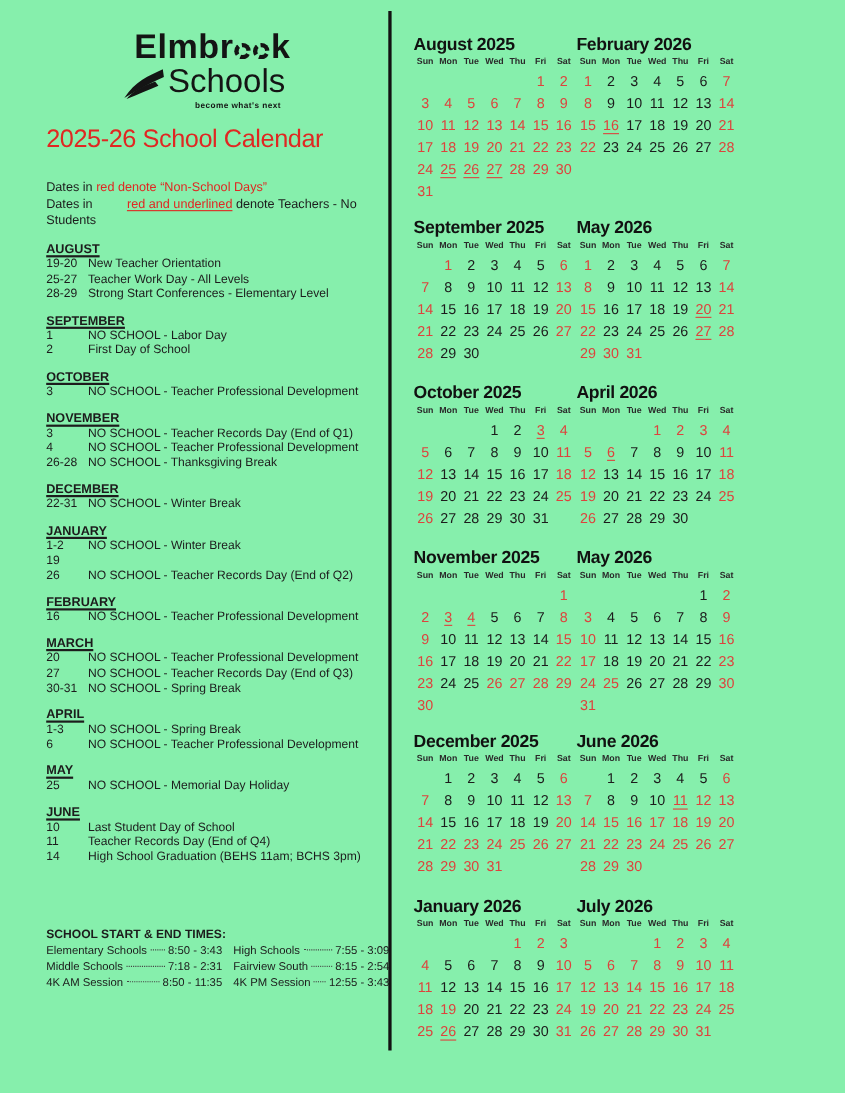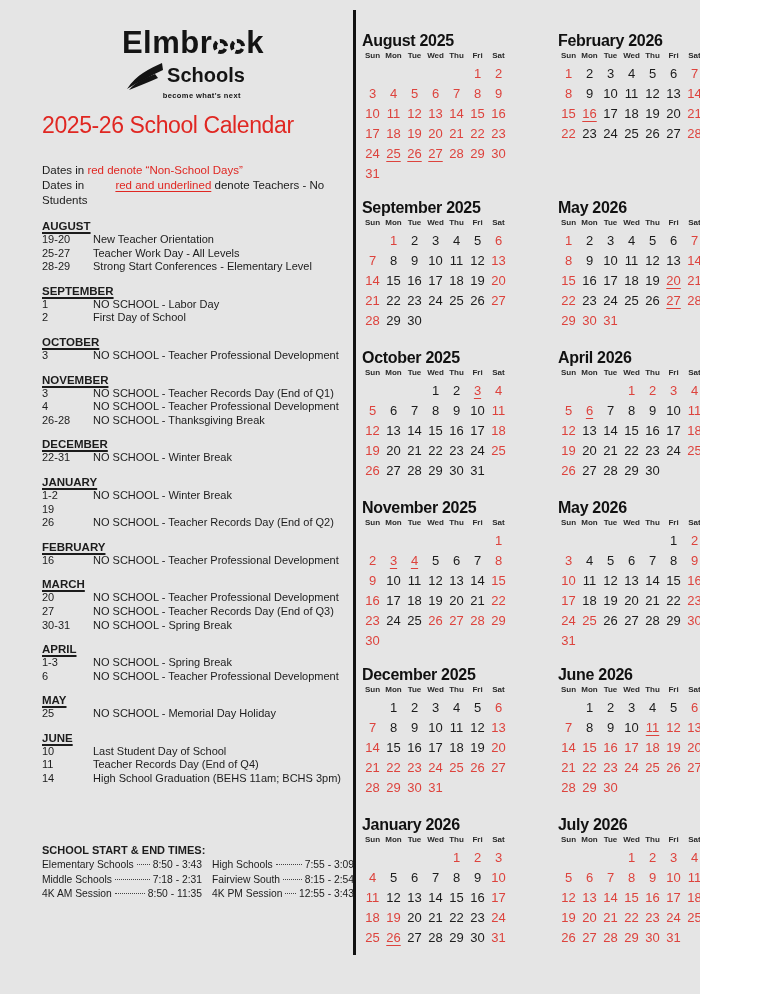--- a/index.html
+++ b/index.html
@@ -1,54 +1,54 @@
 <!DOCTYPE html>
 <html><head>
 <meta charset="utf-8">
 <style>
   * { margin:0; padding:0; box-sizing:border-box; }
   html,body { width:768px; height:994px; background:#ffffff; font-family:"Liberation Sans", sans-serif; color:#1c1c1c; }
-  .page { position:relative; width:700px; height:994px; background:#e5e5e5; overflow:hidden; }
+  .page { position:relative; width:768px; height:994px; background:#86efac; overflow:hidden; }
 
   
   .left-col { position:absolute; left:42px; top:26px; width:302px; }
   .logo { text-align:center; margin-bottom:6px; }
   .logo-line1 { font-size:31px; font-weight:600; letter-spacing:0.5px; color:#141414; line-height:34px; }
   .logo-o { display:inline-block; width:15px; height:15px; border:4px dashed #141414; border-radius:50%; margin:0 1px; vertical-align:-1px; }
   .logo-line2-wrap { position:relative; display:inline-block; }
-  .logo-line2 { font-size:20px; font-weight:700; color:#141414; line-height:30px; padding-left:26px; }
+  .logo-line2 { font-size:30px; font-weight:400; color:#141414; line-height:30px; padding-left:26px; }
   .logo-swoosh { position:absolute; left:-16px; top:2px; width:40px; height:30px; }
   .logo-tagline { font-size:7.5px; font-weight:700; color:#141414; text-align:right; letter-spacing:0.4px; margin-top:1px; padding-right:4px; }
 
   .doc-title { font-size:23px; font-weight:400; letter-spacing:-0.4px; text-align:left; margin-top:10px; margin-bottom:24px; }
   .legend { font-size:11.5px; line-height:15px; }
   .red-underline { text-decoration:underline; text-underline-offset:2px;margin-left:28px; }
 
   .events { margin-top:12px; }
   .evt-section { margin-bottom:11px; }
   .evt-month { font-size:11.5px; font-weight:700; text-decoration:underline; text-decoration-thickness:1.5px; text-underline-offset:2px; margin-bottom:1px; }
-  .evt-row { display:flex; font-size:11px; line-height:13.6px;gap:13px; }
+  .evt-row { display:flex; font-size:11px; line-height:13.6px; }
   .evt-dates { width:38px; flex:0 0 38px; }
   .evt-desc { flex:1; }
 
   .times { position:absolute; left:42px; top:844px; width:312px; }
   .times-heading { font-size:11px; font-weight:700; margin-bottom:2px; }
   .times-cols { display:flex; gap:10px; }
   .times-col { width:160px; }
   .times-col:last-child { width:142px;text-align:right; }
   .time-row { display:flex; font-size:10.3px; line-height:14.5px; align-items:baseline; }
   .time-label { white-space:nowrap; }
   .leader { flex:1; border-bottom:1.6px dotted #444; margin:0 3px; transform:translateY(-3px); min-width:8px; }
   .time-val { white-space:nowrap; }
 
   
   .divider { position:absolute; left:353px; top:10px; width:3px; height:945px; background:#121212; }
 
   
-  .cal-region { position:absolute; left:362px; top:32px; display:flex; gap:48px; }
+  .cal-region { position:absolute; left:376px; top:32px; display:flex; }
   .cal-col { width:148px; }
   .month { height:150px; }
   .month:nth-child(1), .month:nth-child(4) { height:167px; }
   .month-title { font-size:16px; font-weight:700; letter-spacing:-0.3px; color:#111; line-height:18px; }
   .weekdays { display:grid; grid-template-columns:repeat(7,21px); margin-top:1px; margin-bottom:4px; }
   .wd { font-size:8px; font-weight:600; color:#2a2a2a; text-align:center; }
   .days { display:grid; grid-template-columns:repeat(7,21px); grid-auto-rows:20px; }
   .day { font-size:13px; text-align:center; line-height:19px; color:#1c1c1c; }
   .day.red { color:#dd433d; }
   .day.ul { text-decoration:underline; text-decoration-thickness:1.4px; text-underline-offset:2.5px; }

